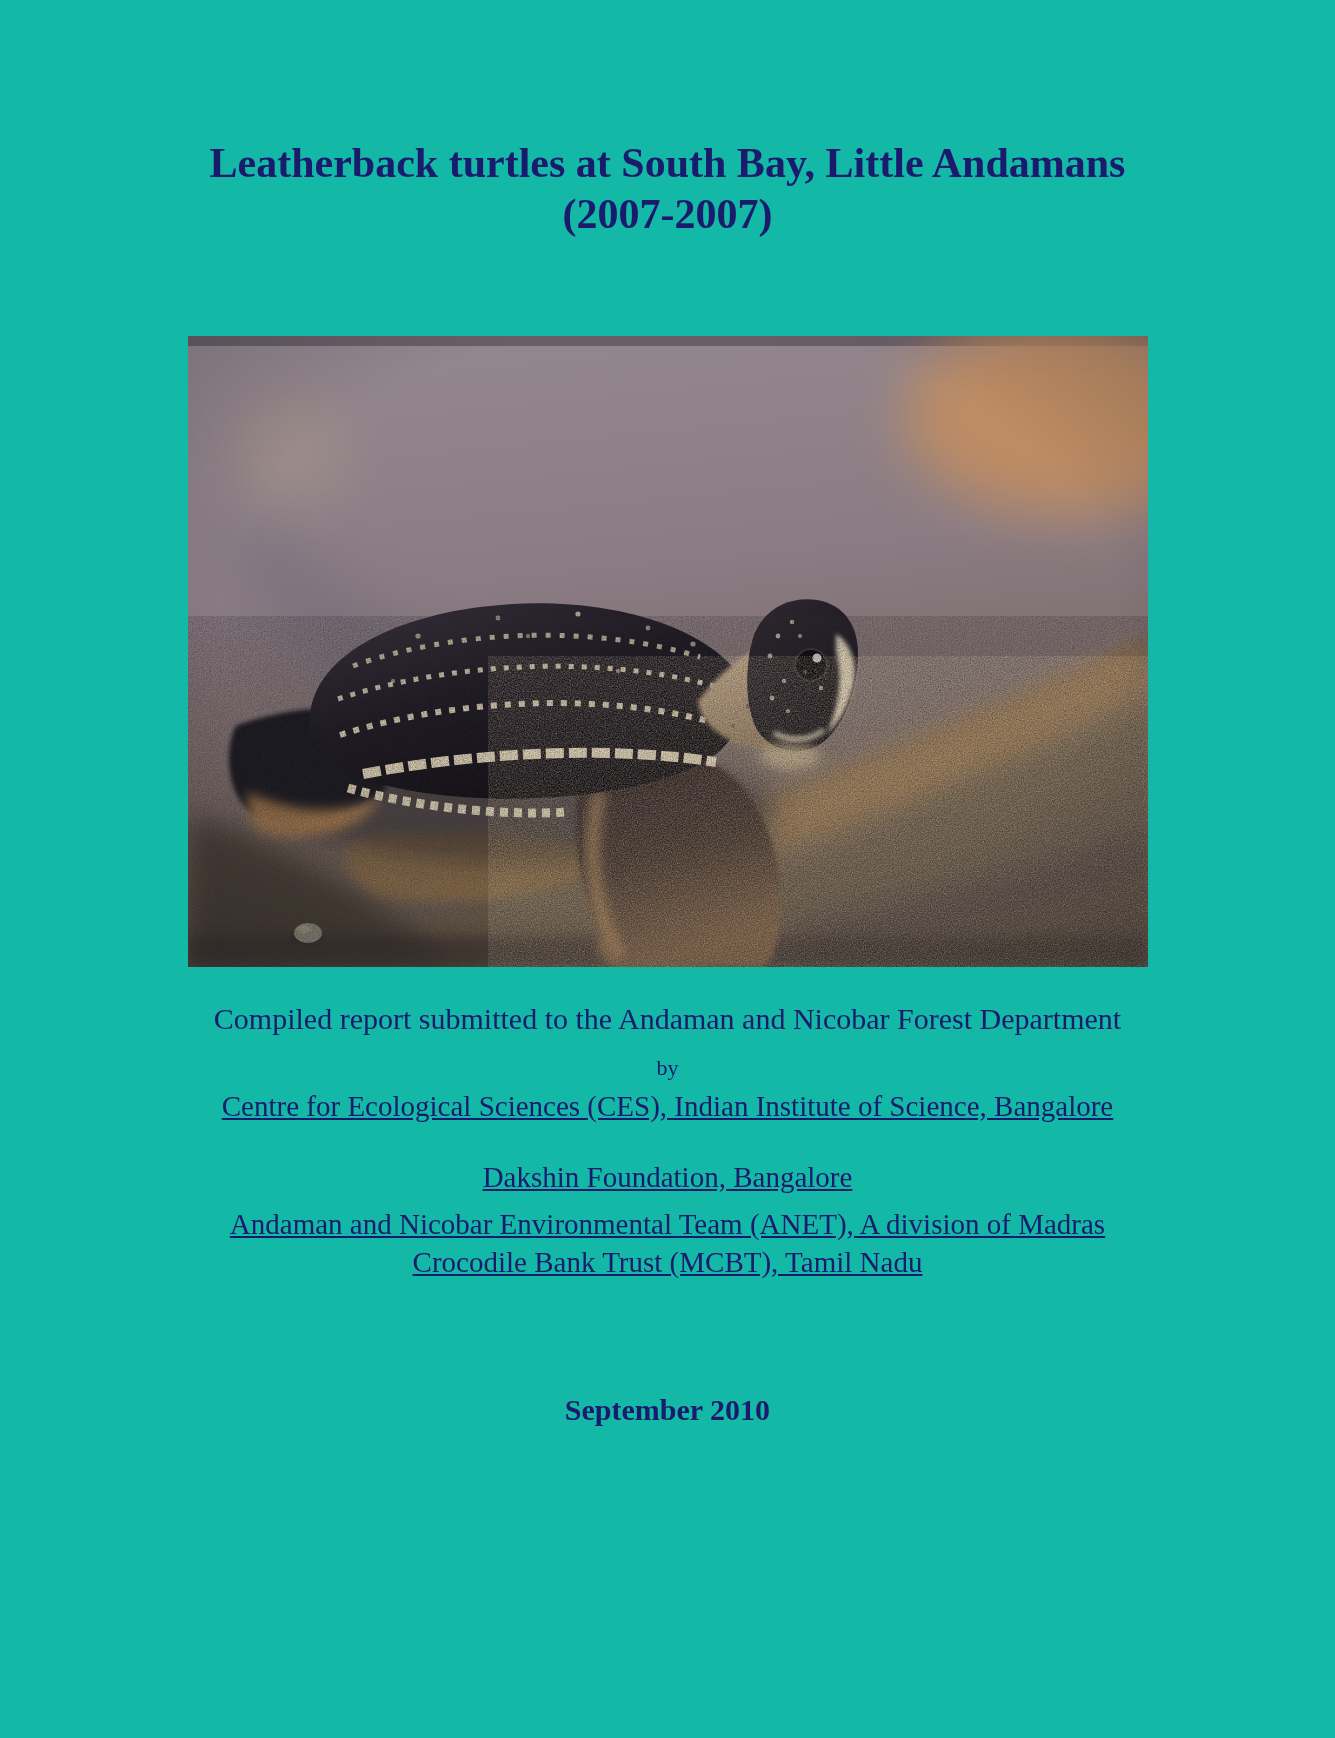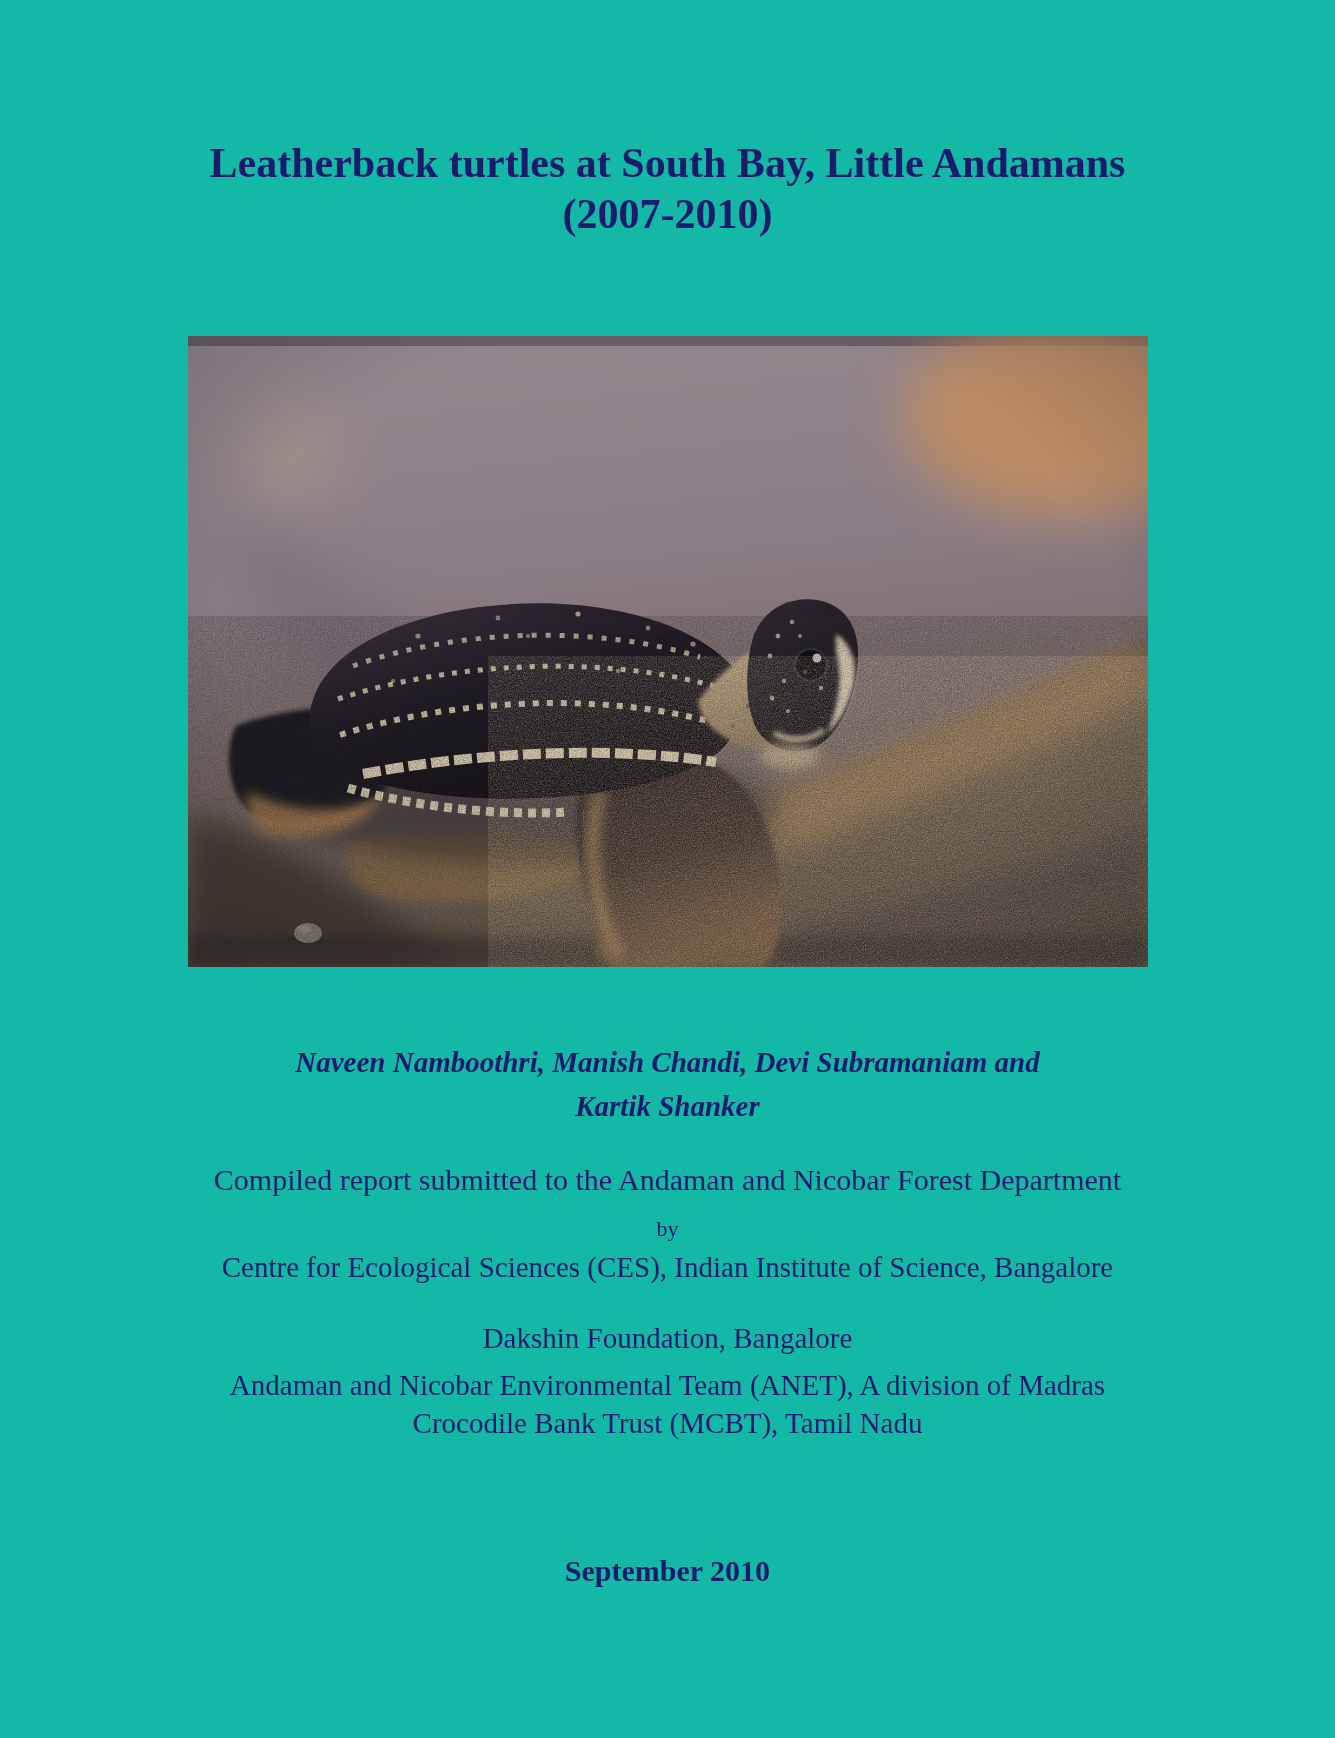--- a/index.html
+++ b/index.html
@@ -43,39 +43,40 @@
   }
   .by{
     margin:10px 0 0 0;
     font-size:22px;
     line-height:38px;
   }
   .org{
     font-size:29px;
     line-height:38px;
     margin:0;
+    text-decoration:underline;
   }
   .org-1{margin-top:0;}
   .org-2{margin-top:33px;}
   .org-3{margin-top:9px;max-width:960px;margin-left:auto;margin-right:auto;}
   .date{
     margin:109px 0 0 0;
     font-size:30px;
     font-weight:bold;
     line-height:40px;
   }
 </style>
 </head>
 <body>
 
 <div class="page">
 
   <h1 class="title">
     <span class="t-line">Leatherback turtles at South Bay, Little Andamans</span>
-    <span class="t-line">(2007-2010)</span>
+    <span class="t-line">(2007-2007)</span>
   </h1>
 
   <figure class="photo">
     <svg viewBox="0 0 960 631" xmlns="http://www.w3.org/2000/svg" role="img">
       <defs>
         <linearGradient id="pgBg" x1="0" y1="0" x2="0.15" y2="1">
           <stop offset="0" stop-color="#94888f"></stop>
           <stop offset="0.42" stop-color="#8a7c84"></stop>
           <stop offset="0.66" stop-color="#7d6e6c"></stop>
           <stop offset="0.85" stop-color="#73645a"></stop>
@@ -208,24 +209,20 @@
         <ellipse cx="120" cy="597" rx="14" ry="10" fill="#8f8a79"></ellipse>
         <ellipse cx="116" cy="593" rx="7" ry="4" fill="#aaa390" opacity="0.8"></ellipse>
       </g>
 
       <rect x="0" y="280" width="960" height="351" filter="url(#noiseDark)" opacity="0.5"></rect>
       <rect x="300" y="320" width="660" height="311" filter="url(#noiseLight)" opacity="0.4"></rect>
       <rect x="0" y="0" width="960" height="631" fill="url(#pgVig)"></rect>
     </svg>
   </figure>
 
-  <p class="authors">
-    <span class="a-line">Naveen Namboothri, Manish Chandi, Devi Subramaniam and</span>
-    <span class="a-line">Kartik Shanker</span>
-  </p>
 
   <p class="compiled">Compiled report submitted to the Andaman and Nicobar Forest Department</p>
 
   <p class="by">by</p>
 
   <p class="org org-1">Centre for Ecological Sciences (CES), Indian Institute of Science, Bangalore</p>
   <p class="org org-2">Dakshin Foundation, Bangalore</p>
   <p class="org org-3">Andaman and Nicobar Environmental Team (ANET), A division of Madras Crocodile Bank Trust (MCBT), Tamil Nadu</p>
 
   <p class="date">September 2010</p>

